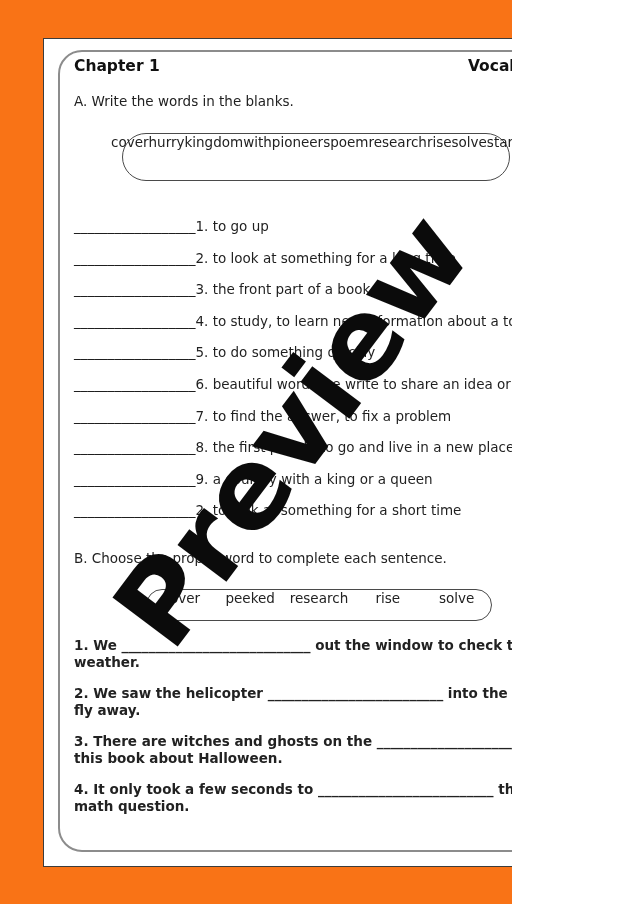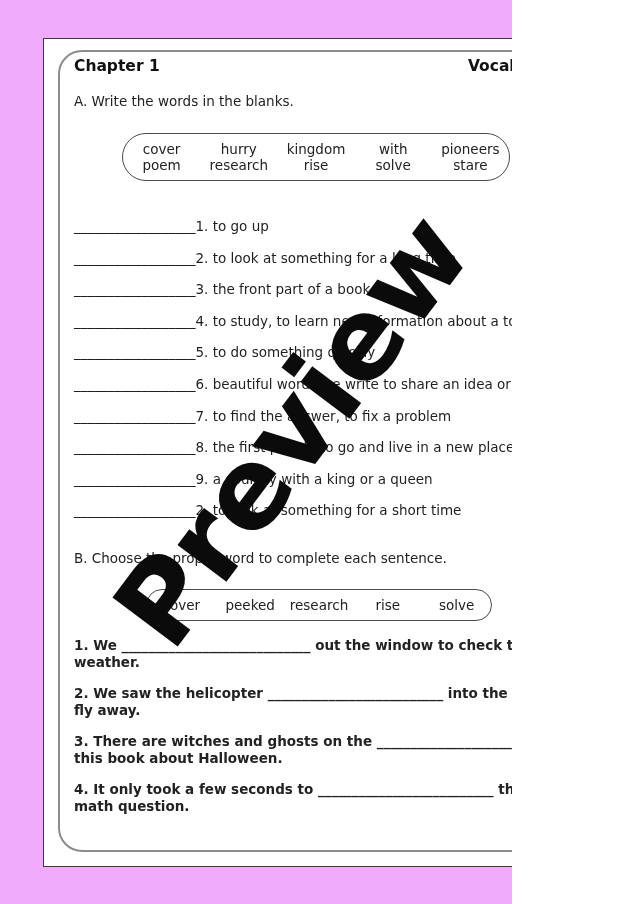--- a/index.html
+++ b/index.html
@@ -1,19 +1,19 @@
 <!DOCTYPE html>
 <html><head>
 <meta charset="utf-8">
 <style>
   html,body{margin:0;padding:0;background:#ffffff;}
   .canvas{
     position:relative;
     width:512px;height:904px;
-    background:#f0abfc;
+    background:#f97316;
     overflow:hidden;
     font-family:"DejaVu Sans","Liberation Sans",sans-serif;
     color:#1f1f1f;
   }
   .page{
     position:absolute;left:43px;top:38px;width:548px;height:829px;
     border:1.5px solid #3c3c3c;box-sizing:border-box;background:#ffffff;
   }
   .sheet{
     position:absolute;left:58px;top:50px;width:519px;height:802px;
@@ -29,21 +29,21 @@
     font-size:15.5px;font-weight:bold;color:#111;
   }
   .instr{
     position:absolute;left:74px;font-size:13.5px;color:#222;
   }
   .instr-a{top:93px;text-align:center;}
   .instr-b{top:550px;}
   .wordbank{
     border:1.5px solid #4a4a4a;box-sizing:border-box;
     font-size:13.5px;color:#222;
-    display:flex;flex-direction:column;justify-content:center;
+    display:flex;flex-direction:row;justify-content:center;
   }
   .wordbank-a{
     position:absolute;left:122px;top:133px;width:388px;height:48px;
     border-radius:24px;
   }
   .wordbank-b{
     position:absolute;left:146px;top:589px;width:346px;height:32px;
     border-radius:16px;
   }
   .wb-row{display:flex;width:100%;line-height:16px;}

